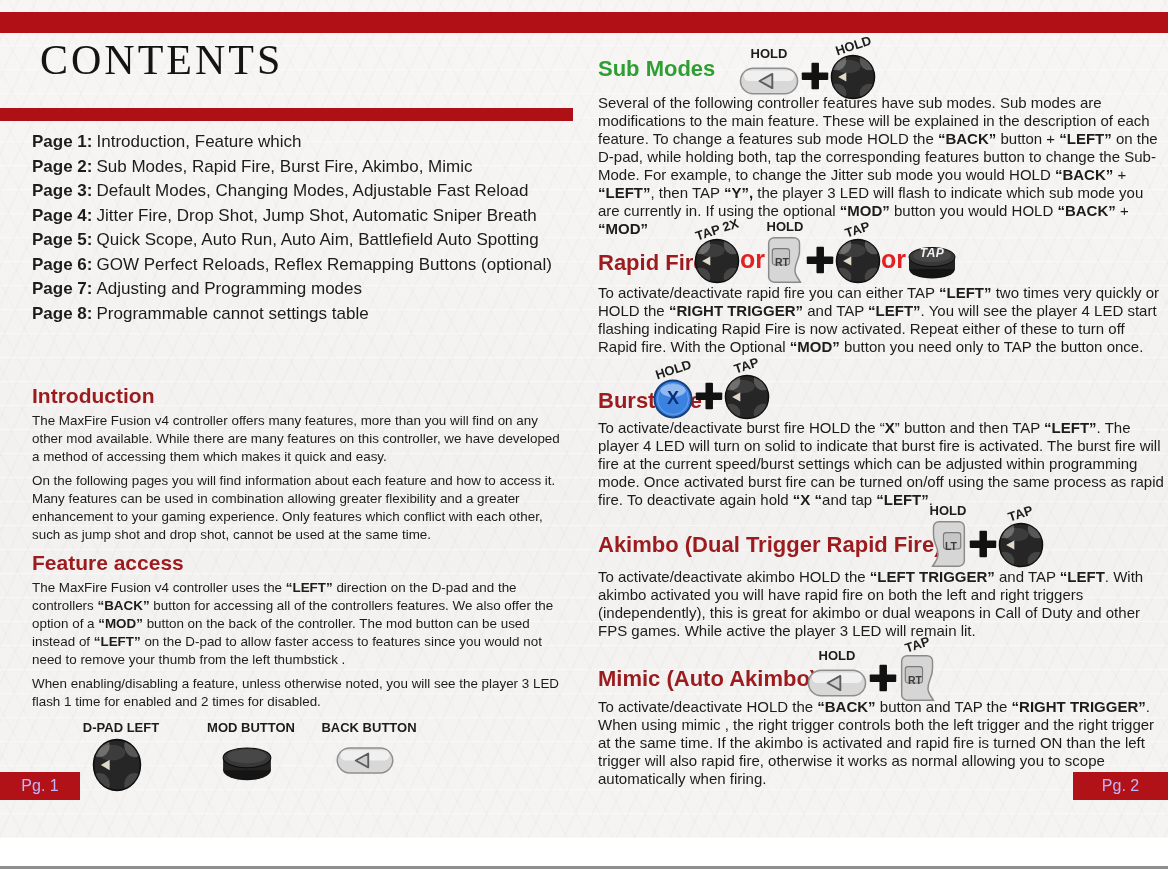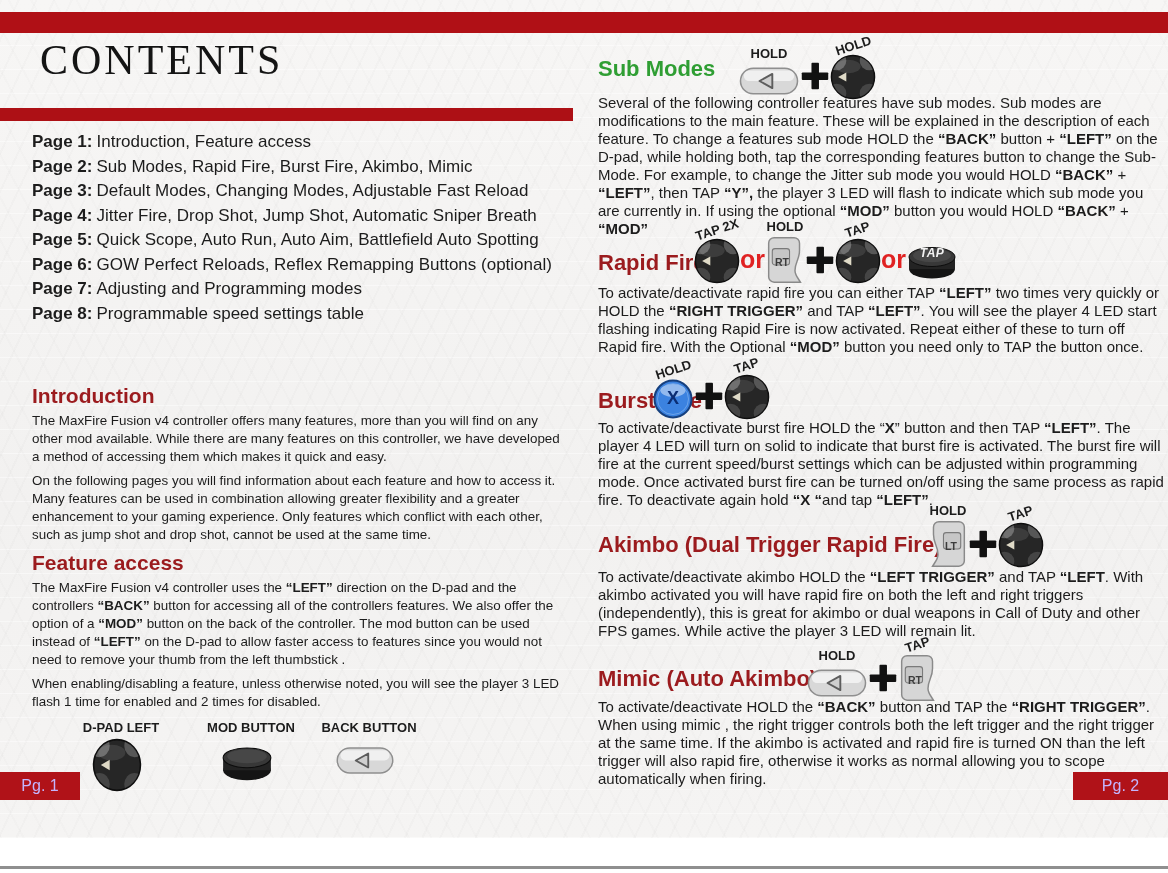--- a/index.html
+++ b/index.html
@@ -116,28 +116,28 @@
 
 <div class="stage">
   <div class="doc">
     <div class="bar-top"></div>
     <div class="bar-sub"></div>
 
     <div class="left-page">
       <div class="contents-title">CONTENTS</div>
 
       <div class="toc">
-        <div class="toc-row"><span class="toc-label">Page 1:</span><span class="toc-text">Introduction, Feature access</span></div>
+        <div class="toc-row"><span class="toc-label">Page 1:</span><span class="toc-text">Introduction, Feature which</span></div>
         <div class="toc-row"><span class="toc-label">Page 2:</span><span class="toc-text">Sub Modes, Rapid Fire, Burst Fire, Akimbo, Mimic</span></div>
         <div class="toc-row"><span class="toc-label">Page 3:</span><span class="toc-text">Default Modes, Changing Modes, Adjustable Fast Reload</span></div>
         <div class="toc-row"><span class="toc-label">Page 4:</span><span class="toc-text">Jitter Fire, Drop Shot, Jump Shot, Automatic Sniper Breath</span></div>
         <div class="toc-row"><span class="toc-label">Page 5:</span><span class="toc-text">Quick Scope, Auto Run, Auto Aim, Battlefield Auto Spotting</span></div>
         <div class="toc-row"><span class="toc-label">Page 6:</span><span class="toc-text">GOW Perfect Reloads, Reflex Remapping Buttons (optional)</span></div>
         <div class="toc-row"><span class="toc-label">Page 7:</span><span class="toc-text">Adjusting and Programming modes</span></div>
-        <div class="toc-row"><span class="toc-label">Page 8:</span><span class="toc-text">Programmable speed settings table</span></div>
+        <div class="toc-row"><span class="toc-label">Page 8:</span><span class="toc-text">Programmable cannot settings table</span></div>
       </div>
 
       <div class="lflow">
         <div class="h-red">Introduction</div>
         <div class="para"><span>The MaxFire Fusion v4 controller offers many features, more than you will find on any other  mod available.  While there are many features on this controller, we have developed a method of accessing them which makes it quick and easy.</span></div>
         <div class="para"><span>On the following pages you will find information about each feature and how to access it. Many features can be used in combination allowing greater flexibility and a greater  enhancement to your gaming experience.  Only features which conflict with each other, such as jump shot and drop shot, cannot be used at the same time.</span></div>
         <div class="h-red mt">Feature access</div>
         <div class="para"><span>The MaxFire Fusion v4 controller uses the </span><span class="b">“LEFT”</span><span> direction on the D-pad and the controllers </span><span class="b">“BACK”</span><span> button for accessing all of the controllers features.  We also offer the option of a </span><span class="b">“MOD”</span><span> button on the back of the controller. The mod button can be used instead of </span><span class="b">“LEFT”</span><span> on the D-pad to allow faster access to features since you would not need to remove your thumb from the left thumbstick .</span></div>
         <div class="para"><span>When enabling/disabling  a feature, unless otherwise noted, you will see the player 3 LED flash 1 time for enabled and 2 times for disabled.</span></div>
       </div>

